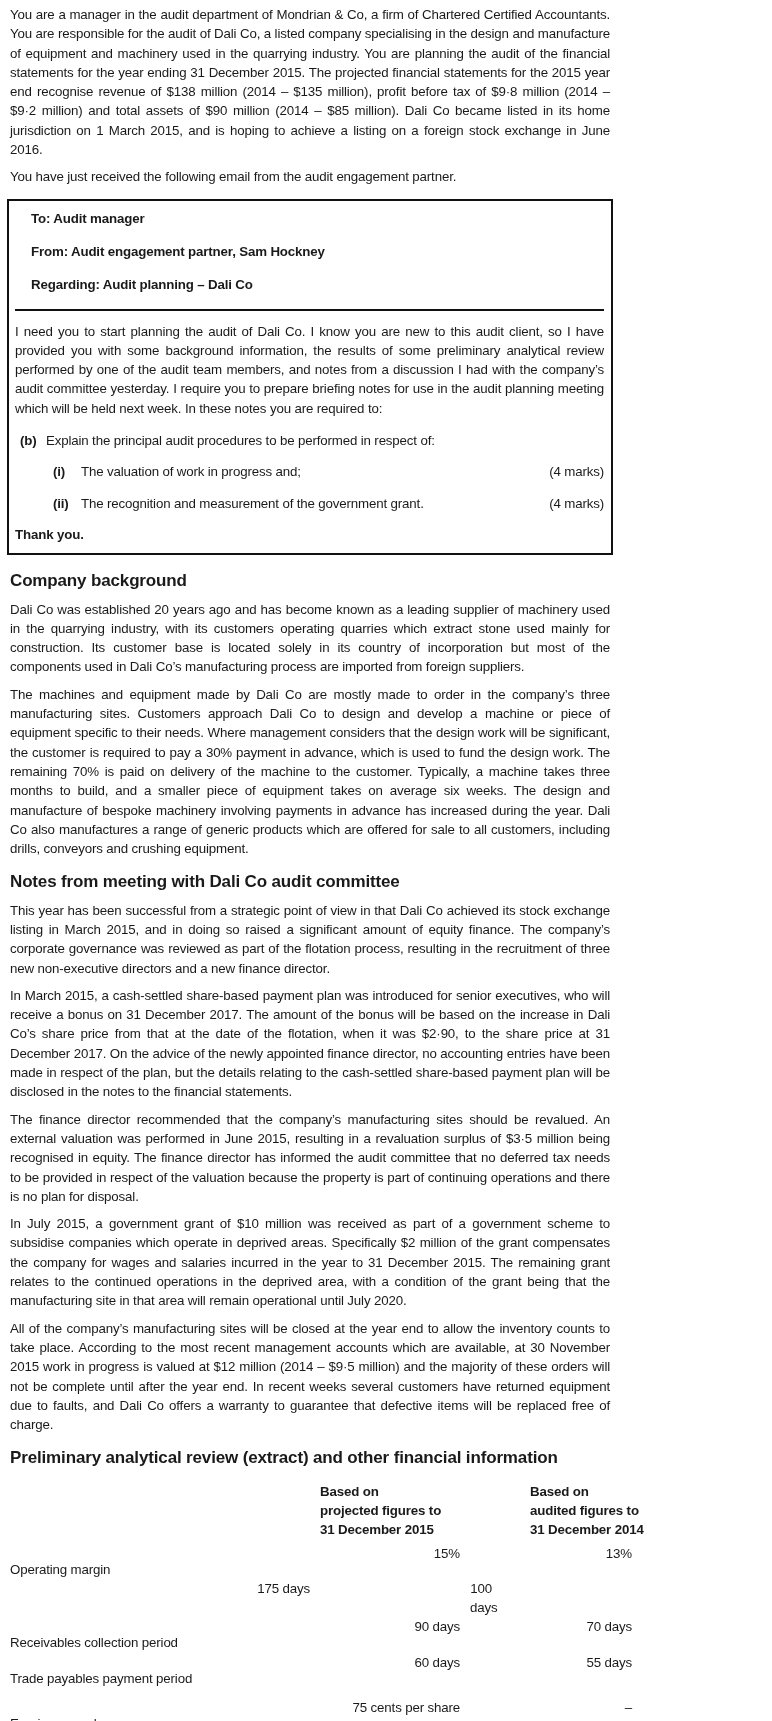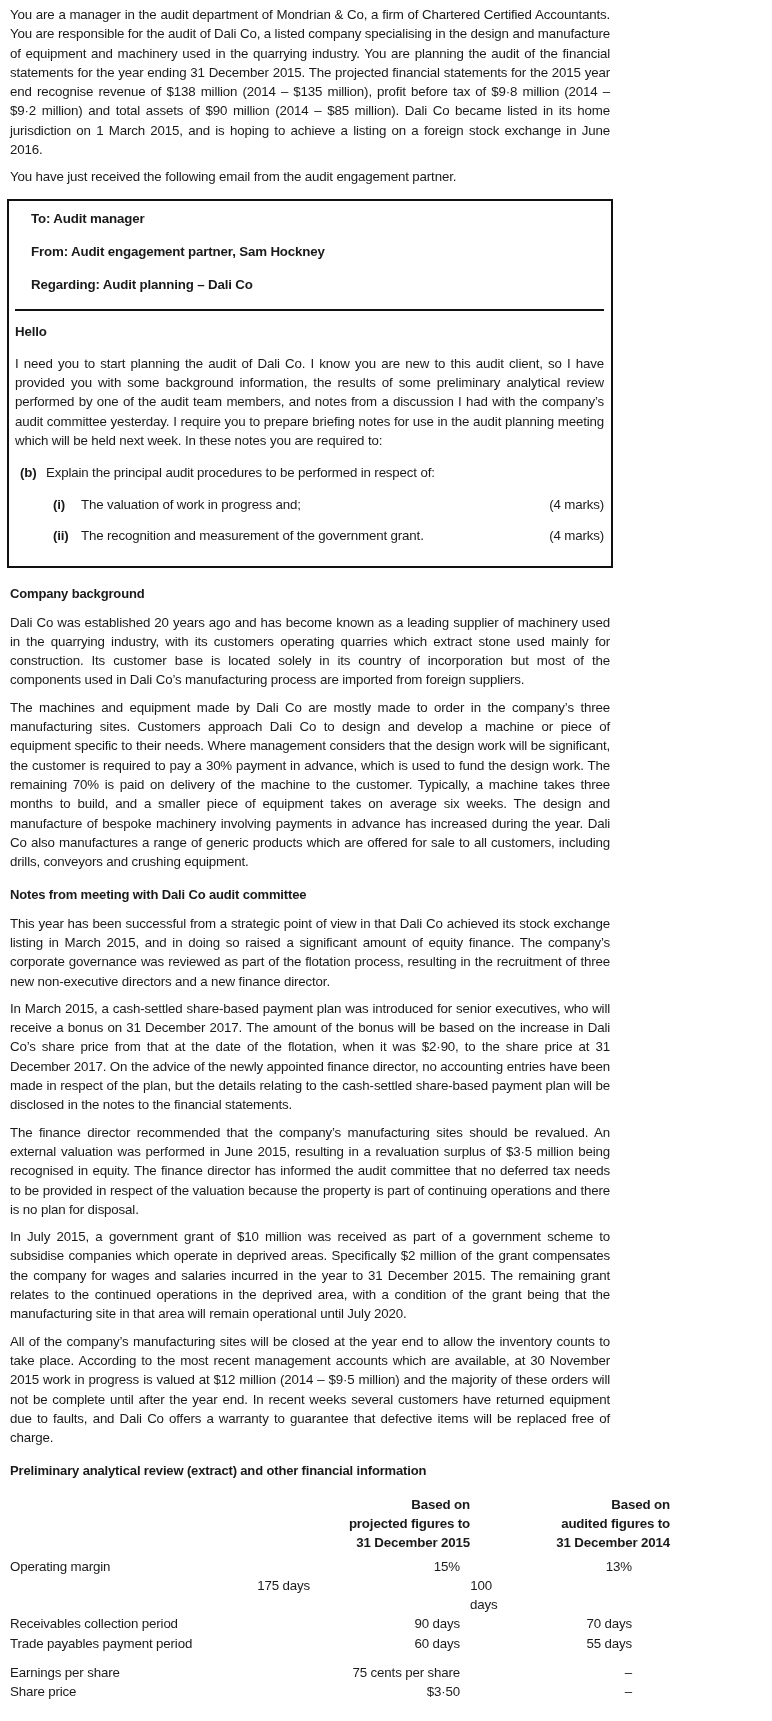--- a/index.html
+++ b/index.html
@@ -11,21 +11,21 @@
     line-height: 19.3px;
     letter-spacing: -0.15px;
   }
   .page { width: 620px; box-sizing: border-box; padding: 5px 10px 6px 10px; }
 
   p.body-text { margin: 0 0 8px 0; text-align: justify; }
   p.no-just { text-align: left; }
   .b { font-weight: bold; }
 
   h3.section-heading {
-    font-size: 13px;
+    font-size: 17px;
     line-height: 19.3px;
     font-weight: bold;
     margin: 14px 0 9px 0;
   }
 
   
   .email-box {
     border: 2px solid #111;
     margin: 12px -3px 16px -3px;
     padding: 8px 7px 9px 6px;
@@ -45,25 +45,25 @@
   .subreq-row .marks { flex: 0 0 auto; font-weight: normal; }
 
   .email-closing { font-weight: bold; margin: 0; }
 
   
   .ar-table { margin: 14px 0 4px 0; }
   .ar-row {
     display: grid;
     grid-template-columns: 310px 150px 60px 140px;
   }
-  .ar-cell-label { text-align: left; }
+  .ar-cell-label { text-align: left; margin-top: 16px; }
   .ar-cell-2015 { text-align: right; padding-right: 10px; }
   .ar-cell-2014 { text-align: right; padding-right: 38px; }
   .ar-head .ar-cell-2015, .ar-head .ar-cell-2014 {
-    text-align: right; font-weight: bold; padding-right: 0;
+    text-align: left; font-weight: bold; padding-right: 0;
   }
   .ar-gap { height: 10px; }
   .ar-head-gap { height: 4px; }
 
   
   .req-line {
     display: flex; justify-content: space-between;
     margin: 0 0 9px 0;
   }
   .req-line .left { font-weight: bold; }
@@ -80,40 +80,40 @@
 <div class="page">
 
   <p class="body-text">You are a manager in the audit department of Mondrian &amp; Co, a firm of Chartered Certified Accountants. You are responsible for the audit of Dali Co, a listed company specialising in the design and manufacture of equipment and machinery used in the quarrying industry. You are planning the audit of the financial statements for the year ending 31 December 2015. The projected financial statements for the 2015 year end recognise revenue of $138 million (2014 – $135 million), profit before tax of $9·8 million (2014 – $9·2 million) and total assets of $90 million (2014 – $85 million). Dali Co became listed in its home jurisdiction on 1 March 2015, and is hoping to achieve a listing on a foreign stock exchange in June 2016.</p>
   <p class="body-text">You have just received the following email from the audit engagement partner.</p>
 
   <div class="email-box">
     <p class="email-hline">To: Audit manager</p>
     <p class="email-hline">From: Audit engagement partner, Sam Hockney</p>
     <p class="email-hline">Regarding: Audit planning – Dali Co</p>
     <hr class="email-divider">
-    <p class="email-greeting">Hello</p>
     <p class="email-body">I need you to start planning the audit of Dali Co. I know you are new to this audit client, so I have provided you with some background information, the results of some preliminary analytical review performed by one of the audit team members, and notes from a discussion I had with the company’s audit committee yesterday. I require you to prepare briefing notes for use in the audit planning meeting which will be held next week. In these notes you are required to:</p>
 
     <div class="req-row">
       <span class="marker">(b)</span>
       <span class="req-text">Explain the principal audit procedures to be performed in respect of:</span>
     </div>
 
     <div class="subreq-row">
       <span class="marker">(i)</span>
       <span class="sub-text">The valuation of work in progress and;</span>
       <span class="marks">(4 marks)</span>
     </div>
 
     <div class="subreq-row">
       <span class="marker">(ii)</span>
       <span class="sub-text">The recognition and measurement of the government grant.</span>
       <span class="marks">(4 marks)</span>
     </div>
 
+    <p class="email-closing">Thank you.</p>
   </div>
 
   <h3 class="section-heading">Company background</h3>
   <p class="body-text">Dali Co was established 20 years ago and has become known as a leading supplier of machinery used in the quarrying industry, with its customers operating quarries which extract stone used mainly for construction. Its customer base is located solely in its country of incorporation but most of the components used in Dali Co’s manufacturing process are imported from foreign suppliers.</p>
   <p class="body-text">The machines and equipment made by Dali Co are mostly made to order in the company’s three manufacturing sites. Customers approach Dali Co to design and develop a machine or piece of equipment specific to their needs. Where management considers that the design work will be significant, the customer is required to pay a 30% payment in advance, which is used to fund the design work. The remaining 70% is paid on delivery of the machine to the customer. Typically, a machine takes three months to build, and a smaller piece of equipment takes on average six weeks. The design and manufacture of bespoke machinery involving payments in advance has increased during the year. Dali Co also manufactures a range of generic products which are offered for sale to all customers, including drills, conveyors and crushing equipment.</p>
 
   <h3 class="section-heading">Notes from meeting with Dali Co audit committee</h3>
   <p class="body-text">This year has been successful from a strategic point of view in that Dali Co achieved its stock exchange listing in March 2015, and in doing so raised a significant amount of equity finance. The company’s corporate governance was reviewed as part of the flotation process, resulting in the recruitment of three new non-executive directors and a new finance director.</p>
   <p class="body-text">In March 2015, a cash-settled share-based payment plan was introduced for senior executives, who will receive a bonus on 31 December 2017. The amount of the bonus will be based on the increase in Dali Co’s share price from that at the date of the flotation, when it was $2·90, to the share price at 31 December 2017. On the advice of the newly appointed finance director, no accounting entries have been made in respect of the plan, but the details relating to the cash-settled share-based payment plan will be disclosed in the notes to the financial statements.</p>
   <p class="body-text">The finance director recommended that the company’s manufacturing sites should be revalued. An external valuation was performed in June 2015, resulting in a revaluation surplus of $3·5 million being recognised in equity. The finance director has informed the audit committee that no deferred tax needs to be provided in respect of the valuation because the property is part of continuing operations and there is no plan for disposal.</p>

